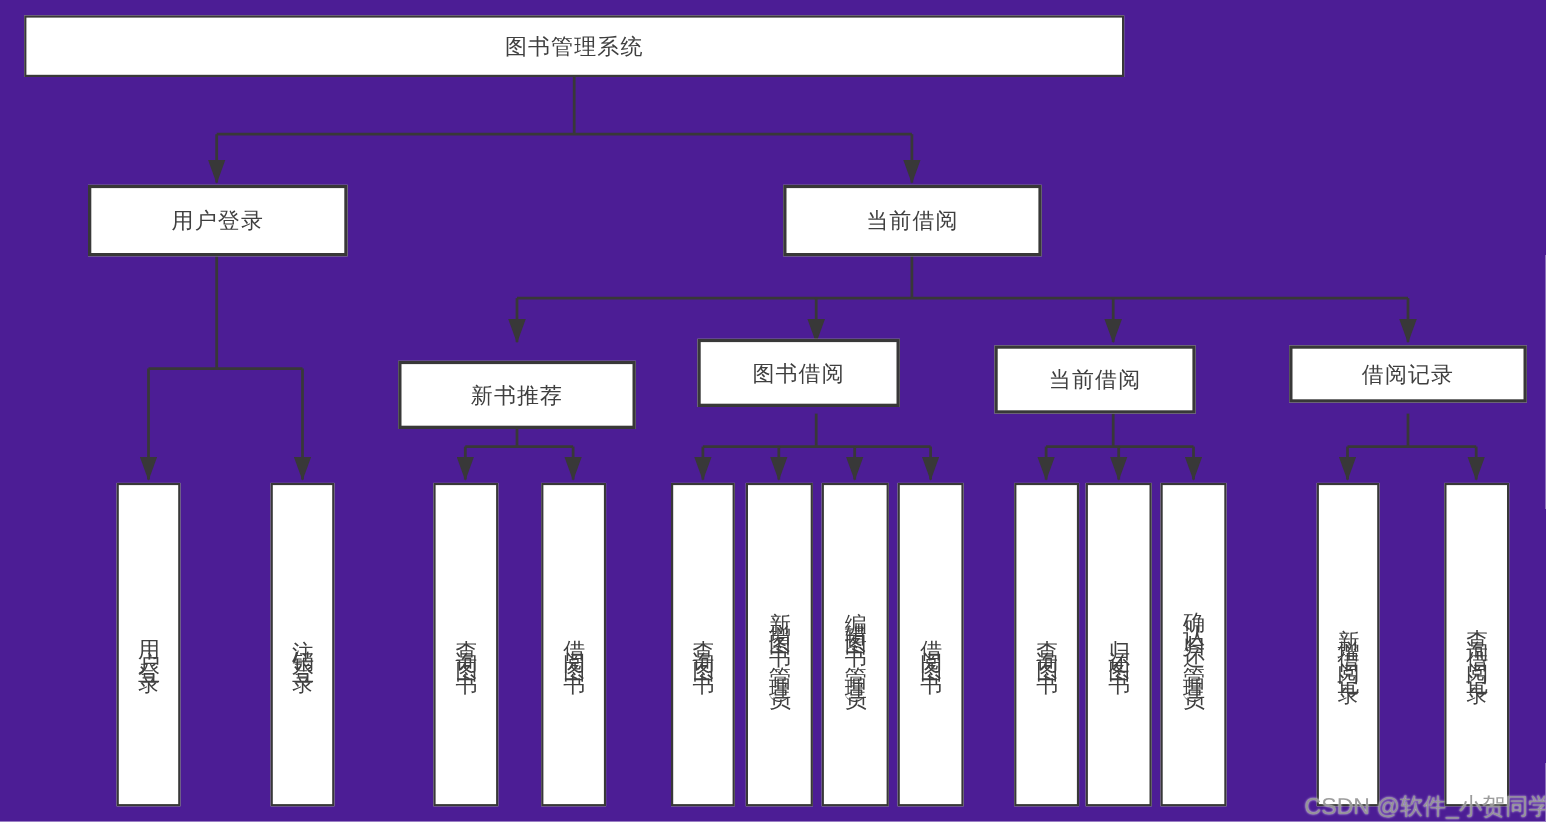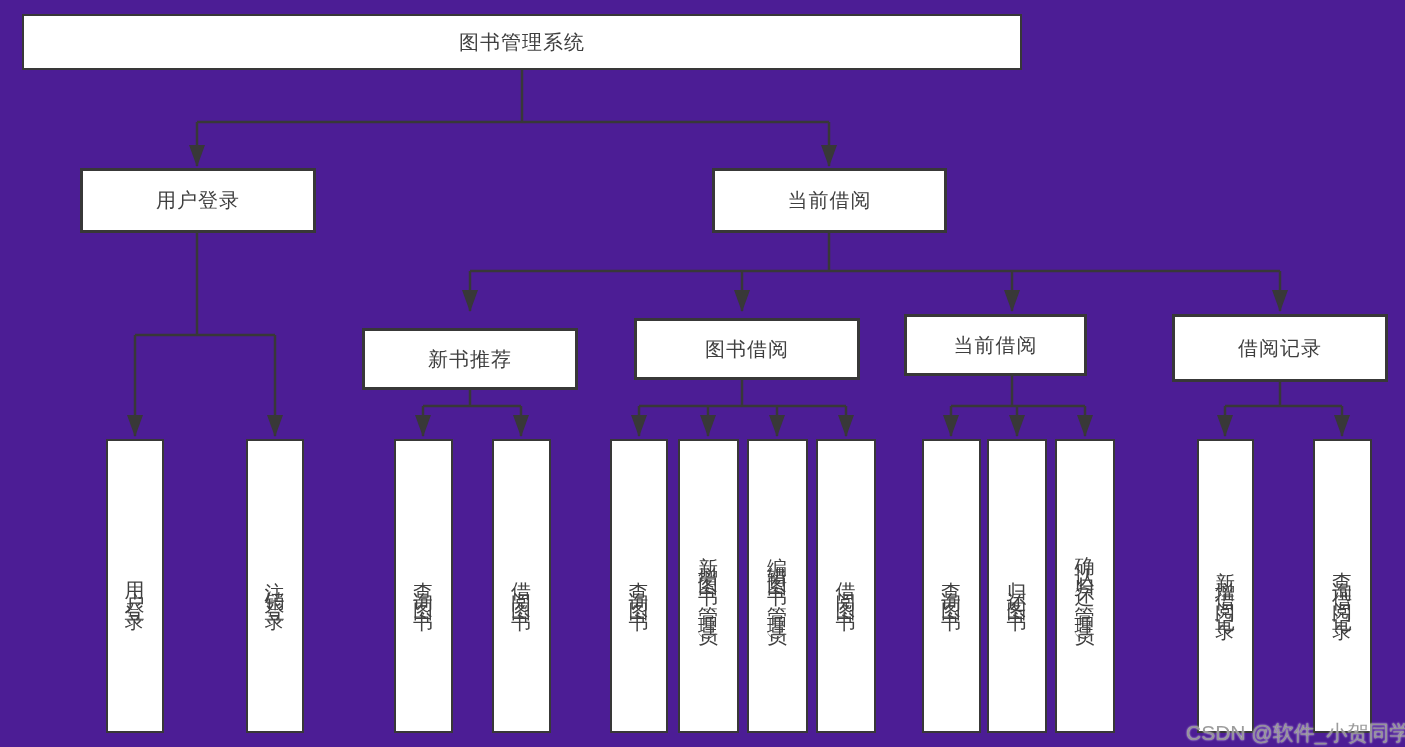--- a/index.html
+++ b/index.html
@@ -95,23 +95,23 @@
       <line x1="1342" y1="406" x2="1342" y2="436" marker-end="url(#ah)"></line>
     </g>
   </svg>
 
   <div class="box" style="left:22px;top:14px;width:1000px;height:56px">图书管理系统</div>
 
   <div class="box thick" style="left:80px;top:168px;width:236px;height:65px">用户登录</div>
   <div class="box thick" style="left:712px;top:168px;width:235px;height:65px">当前借阅</div>
 
   <div class="box thick" style="left:362px;top:328px;width:216px;height:62px">新书推荐</div>
-  <div class="box thick" style="left:634px;top:318px;width:226px;height:62px">图书借阅</div>
+  <div class="box thick" style="left:634px;top:308px;width:184px;height:62px">图书借阅</div>
   <div class="box thick" style="left:904px;top:314px;width:183px;height:62px">当前借阅</div>
-  <div class="box thick" style="left:1172px;top:314px;width:216px;height:68px">借阅记录</div>
+  <div class="box thick" style="left:1172px;top:314px;width:216px;height:52px">借阅记录</div>
 
   <div class="box vbox" style="left:106px;top:439px;width:58px;height:294px">
     <span>用户登录</span>
   </div>
   <div class="box vbox" style="left:246px;top:439px;width:58px;height:294px">
     <span>注销登录</span>
   </div>
 
   <div class="box vbox" style="left:394px;top:439px;width:59px;height:294px">
     <span>查询图书</span>

